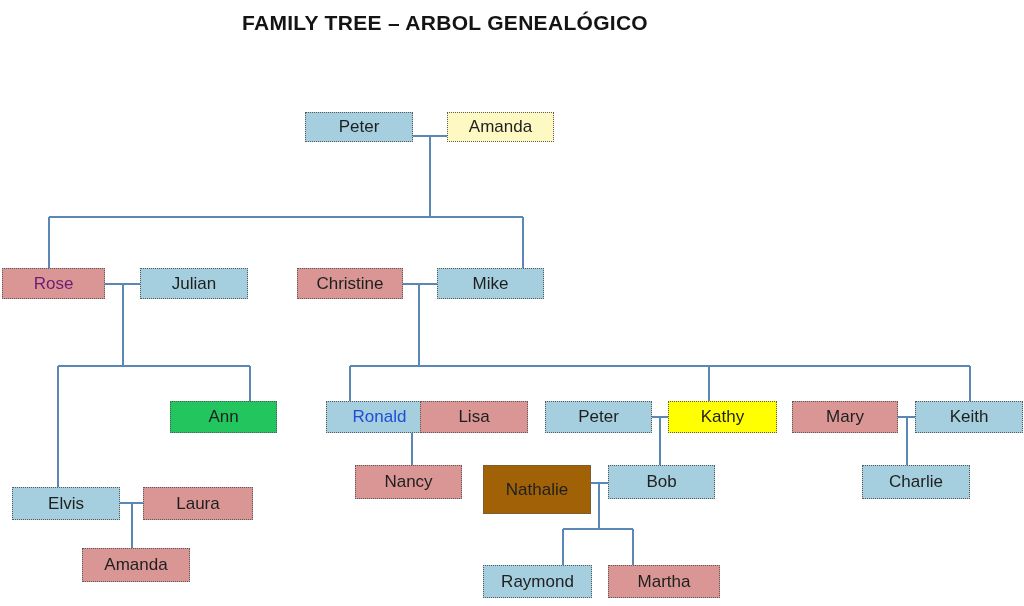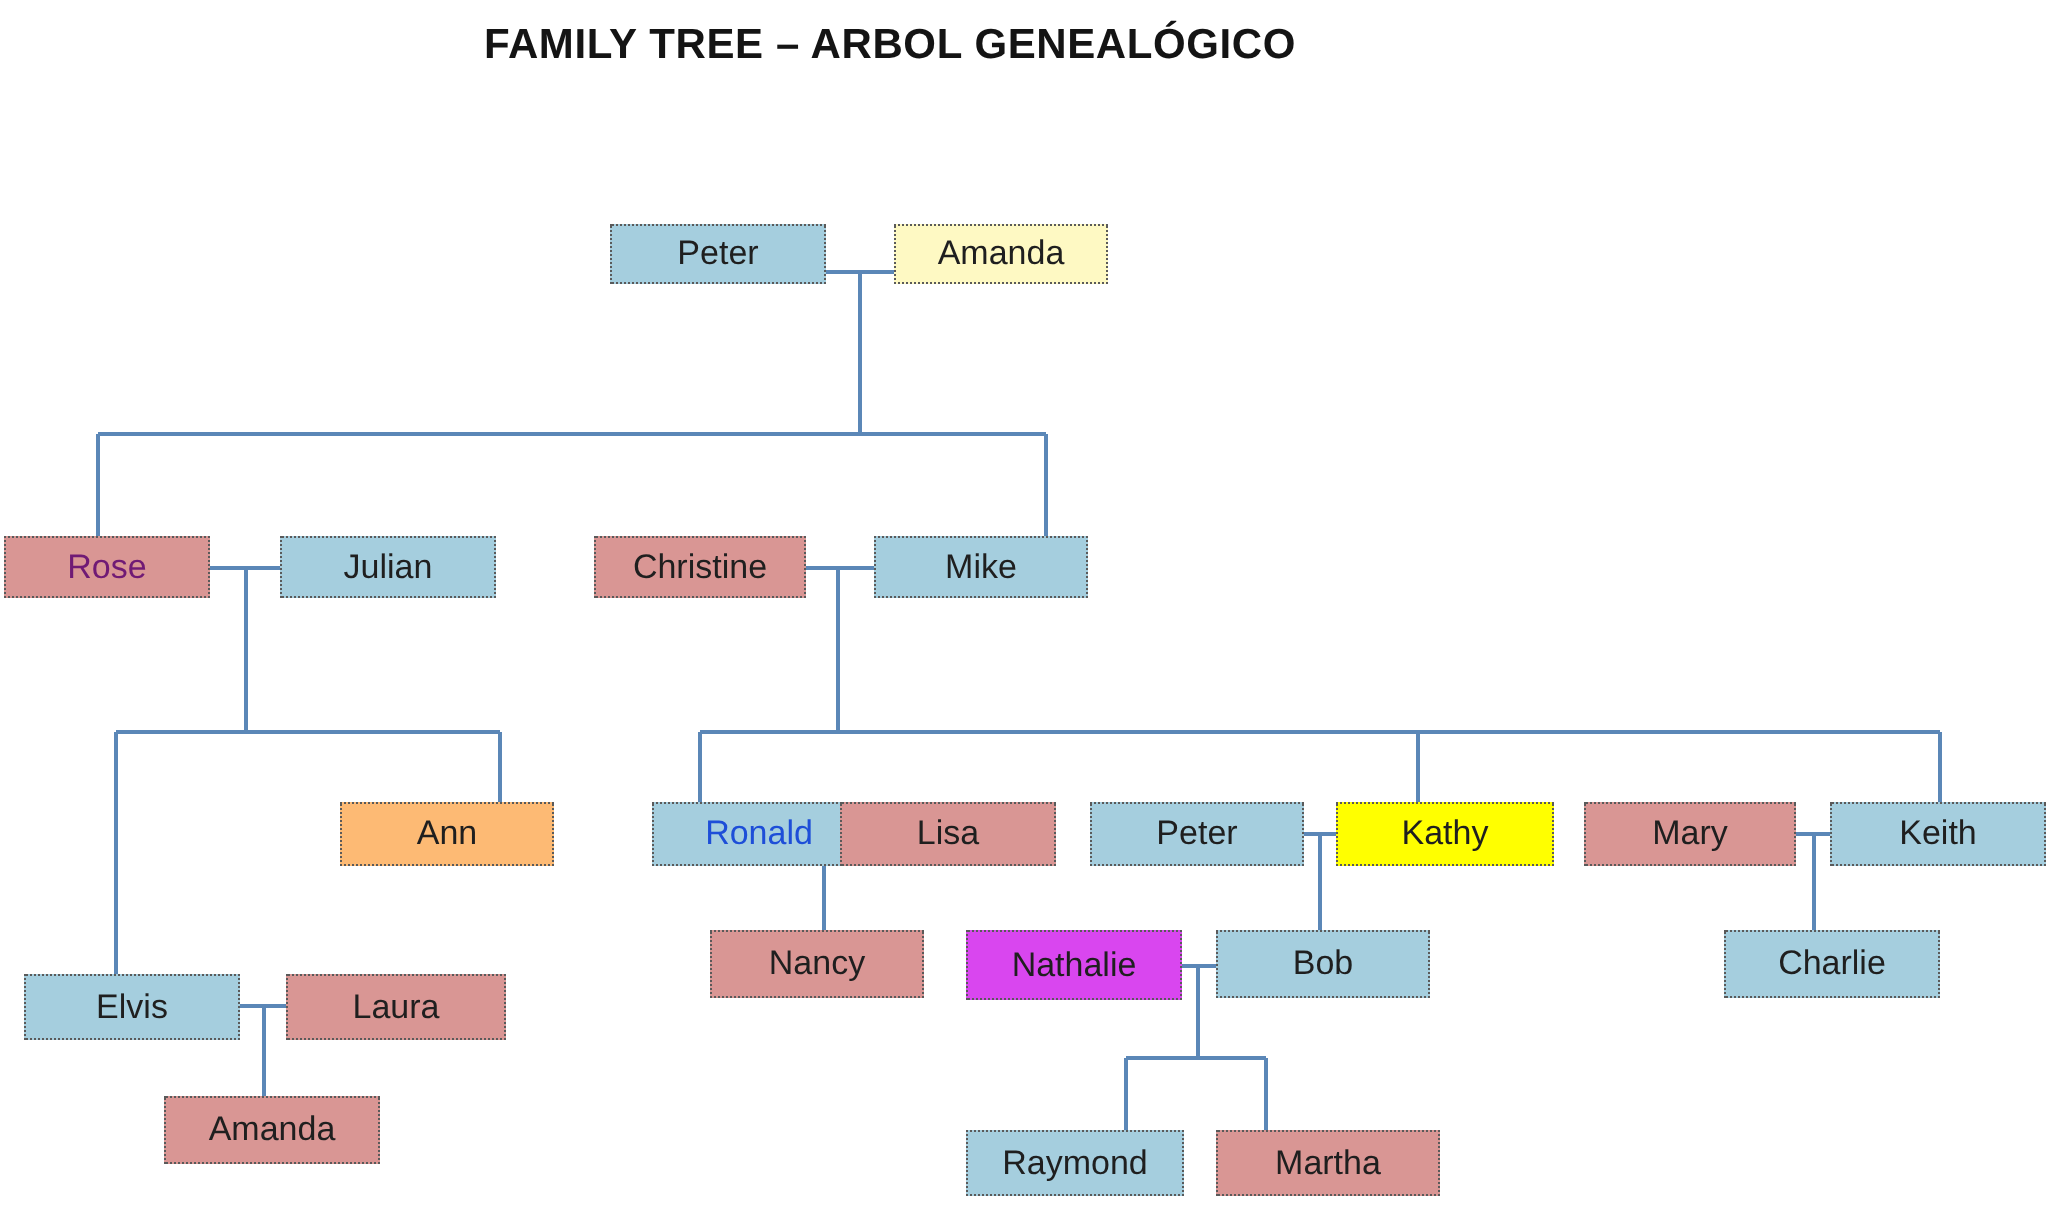--- a/index.html
+++ b/index.html
@@ -77,29 +77,29 @@
       <div class="line" style="background: rgb(91, 135, 183); left: 562px; top: 529px; width: 2px; height: 36px;"></div>
       <div class="line" style="background: rgb(91, 135, 183); left: 632px; top: 529px; width: 2px; height: 36px;"></div>
     </div>
   <div id="nodes">
       <div class="node" style="left: 305px; top: 112px; width: 108px; height: 30px; background: rgb(165, 206, 222); border-color: rgb(90, 90, 90); color: rgb(31, 31, 31);">Peter</div>
       <div class="node" style="left: 447px; top: 112px; width: 107px; height: 30px; background: #fef9c3; border-color: rgb(90, 90, 90); color: rgb(31, 31, 31);">Amanda</div>
       <div class="node" style="left: 2px; top: 268px; width: 103px; height: 31px; background: rgb(217, 150, 148); border-color: rgb(90, 90, 90); color: #701a75;">Rose</div>
       <div class="node" style="left: 140px; top: 268px; width: 108px; height: 31px; background: rgb(165, 206, 222); border-color: rgb(90, 90, 90); color: rgb(31, 31, 31);">Julian</div>
       <div class="node" style="left: 297px; top: 268px; width: 106px; height: 31px; background: rgb(217, 150, 148); border-color: rgb(90, 90, 90); color: rgb(31, 31, 31);">Christine</div>
       <div class="node" style="left: 437px; top: 268px; width: 107px; height: 31px; background: rgb(165, 206, 222); border-color: rgb(90, 90, 90); color: rgb(31, 31, 31);">Mike</div>
-      <div class="node" style="left: 170px; top: 401px; width: 107px; height: 32px; background: #fdba74; border-color: rgb(90, 90, 90); color: rgb(31, 31, 31);">Ann</div>
+      <div class="node" style="left: 170px; top: 401px; width: 107px; height: 32px; background: #22c55e; border-color: rgb(90, 90, 90); color: rgb(31, 31, 31);">Ann</div>
       <div class="node" style="left: 295px; top: 401px; width: 107px; height: 32px; background: rgb(165, 206, 222); border-color: rgb(90, 90, 90); color: #1d4ed8; margin-left: 31px;">Ronald</div>
       <div class="node" style="left: 420px; top: 401px; width: 108px; height: 32px; background: rgb(217, 150, 148); border-color: rgb(90, 90, 90); color: rgb(31, 31, 31);">Lisa</div>
       <div class="node" style="left: 545px; top: 401px; width: 107px; height: 32px; background: rgb(165, 206, 222); border-color: rgb(90, 90, 90); color: rgb(31, 31, 31);">Peter</div>
       <div class="node" style="left: 668px; top: 401px; width: 109px; height: 32px; background: rgb(255, 255, 0); border-color: rgb(90, 90, 90); color: rgb(31, 31, 31);">Kathy</div>
       <div class="node" style="left: 792px; top: 401px; width: 106px; height: 32px; background: rgb(217, 150, 148); border-color: rgb(90, 90, 90); color: rgb(31, 31, 31);">Mary</div>
       <div class="node" style="left: 915px; top: 401px; width: 108px; height: 32px; background: rgb(165, 206, 222); border-color: rgb(90, 90, 90); color: rgb(31, 31, 31);">Keith</div>
       <div class="node" style="left: 355px; top: 465px; width: 107px; height: 34px; background: rgb(217, 150, 148); border-color: rgb(90, 90, 90); color: rgb(31, 31, 31);">Nancy</div>
-      <div class="node" style="left: 483px; top: 465px; width: 108px; height: 35px; background: #d946ef; border-color: rgb(90, 90, 90); color: rgb(31, 31, 31);">Nathalie</div>
+      <div class="node" style="left: 483px; top: 465px; width: 108px; height: 49px; background: #a16207; border-color: rgb(90, 90, 90); color: rgb(31, 31, 31);">Nathalie</div>
       <div class="node" style="left: 608px; top: 465px; width: 107px; height: 34px; background: rgb(165, 206, 222); border-color: rgb(90, 90, 90); color: rgb(31, 31, 31);">Bob</div>
       <div class="node" style="left: 862px; top: 465px; width: 108px; height: 34px; background: rgb(165, 206, 222); border-color: rgb(90, 90, 90); color: rgb(31, 31, 31);">Charlie</div>
       <div class="node" style="left: 12px; top: 487px; width: 108px; height: 33px; background: rgb(165, 206, 222); border-color: rgb(90, 90, 90); color: rgb(31, 31, 31);">Elvis</div>
       <div class="node" style="left: 143px; top: 487px; width: 110px; height: 33px; background: rgb(217, 150, 148); border-color: rgb(90, 90, 90); color: rgb(31, 31, 31);">Laura</div>
       <div class="node" style="left: 82px; top: 548px; width: 108px; height: 34px; background: rgb(217, 150, 148); border-color: rgb(90, 90, 90); color: rgb(31, 31, 31);">Amanda</div>
       <div class="node" style="left: 483px; top: 565px; width: 109px; height: 33px; background: rgb(165, 206, 222); border-color: rgb(90, 90, 90); color: rgb(31, 31, 31);">Raymond</div>
       <div class="node" style="left: 608px; top: 565px; width: 112px; height: 33px; background: rgb(217, 150, 148); border-color: rgb(90, 90, 90); color: rgb(31, 31, 31);">Martha</div>
     </div>
 </div>
 

